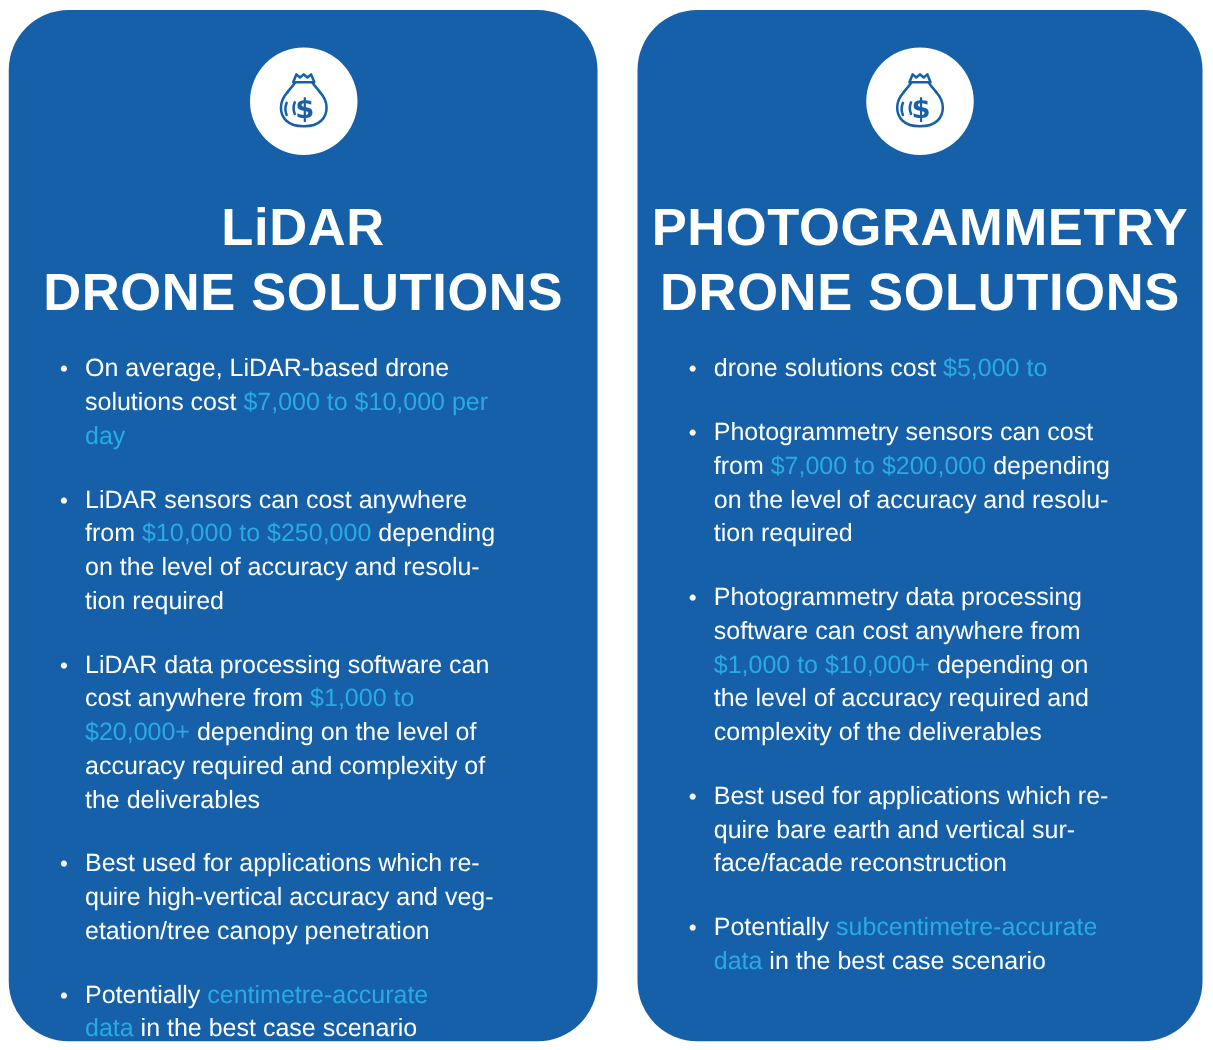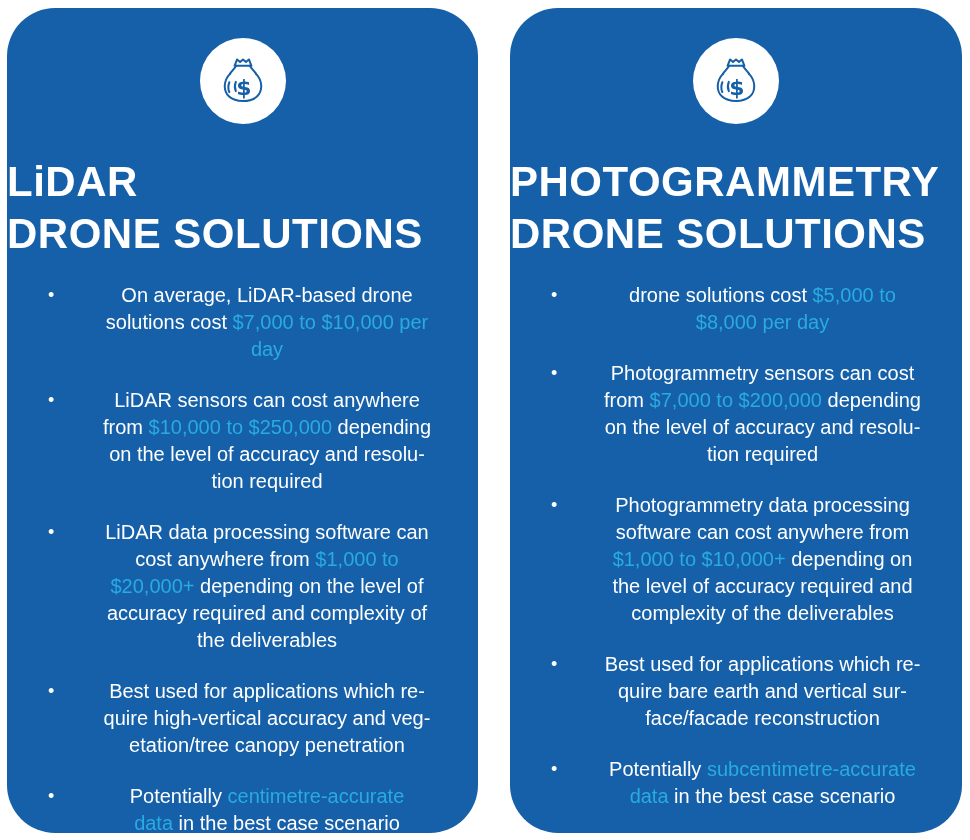--- a/index.html
+++ b/index.html
@@ -27,20 +27,21 @@
   .icon-circle {
     width: 86px; height: 86px;
     border-radius: 50%;
     background: var(--white, #ffffff);
     margin: 0 auto;
     display: flex; align-items: center; justify-content: center;
     color: var(--blue, #1560A8);
   }
   .title {
     margin: 32px 0 17px 0;
+    text-align: center;
     font-size: 42px;
     font-weight: bold;
     line-height: 52px;
     letter-spacing: 0.5px;
     color: var(--white, #ffffff);
   }
   .title span { display: block; }
   ul.bullets {
     list-style: none;
     margin: 22px 0 0 0;
@@ -53,21 +54,21 @@
     padding-left: 61px;
     margin-bottom: 24px;
     font-size: 20px;
     line-height: 27px;
   }
   li.bullet .marker {
     position: absolute;
     left: 41px; top: 0;
     font-size: 18px;
   }
-  .bline { display: block; white-space: nowrap; text-align: center; }
+  .bline { display: block; white-space: nowrap; }
   .hl { color: var(--cyan, #29ABE2); font-weight: normal; }
 </style>
 </head>
 <body>
 
 <div class="page">
 
   <section class="card left">
     <div class="icon-circle">
       <svg width="54" height="54" viewBox="0 0 64 64" aria-hidden="true">
@@ -148,21 +149,20 @@
     </div>
     <h2 class="title">
       <span>PHOTOGRAMMETRY</span>
       <span>DRONE SOLUTIONS</span>
     </h2>
     <ul class="bullets">
         <li class="bullet">
           <span class="marker">•</span>
           <div class="btext">
             <span class="bline"><span>drone solutions cost </span><span class="hl">$5,000 to</span></span>
-            <span class="bline"><span class="hl">$8,000 per day</span></span>
           </div>
         </li>
         <li class="bullet">
           <span class="marker">•</span>
           <div class="btext">
             <span class="bline"><span>Photogrammetry sensors can cost</span></span>
             <span class="bline"><span>from </span><span class="hl">$7,000 to $200,000</span><span> depending</span></span>
             <span class="bline"><span>on the level of accuracy and resolu-</span></span>
             <span class="bline"><span>tion required</span></span>
           </div>

